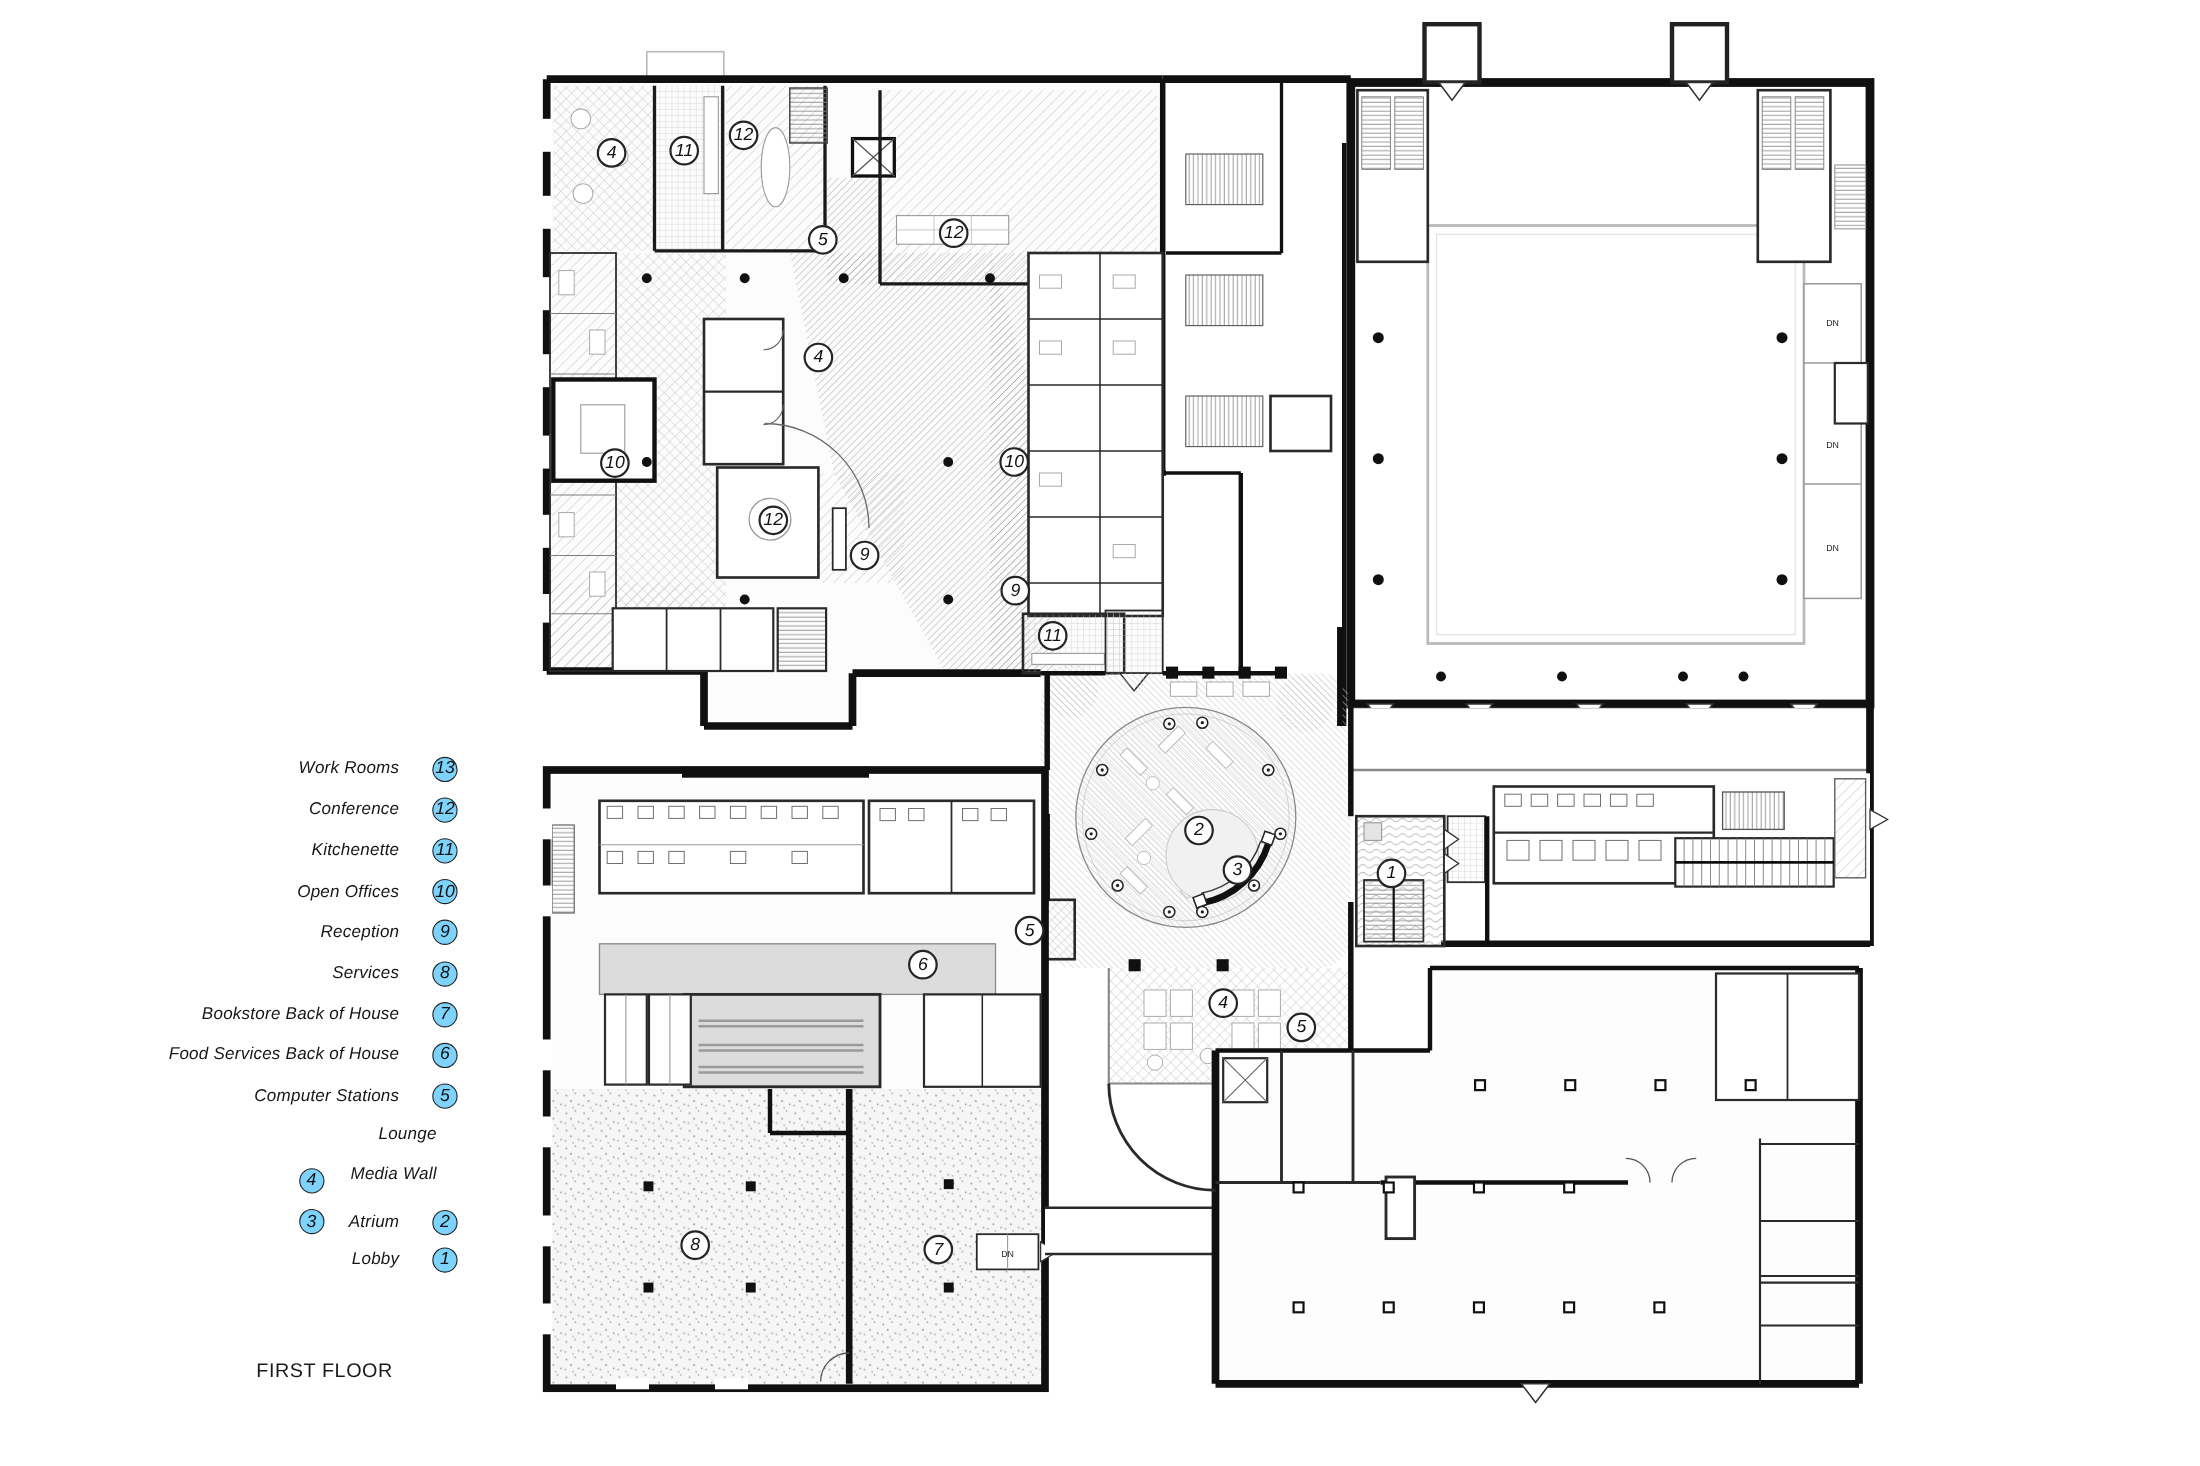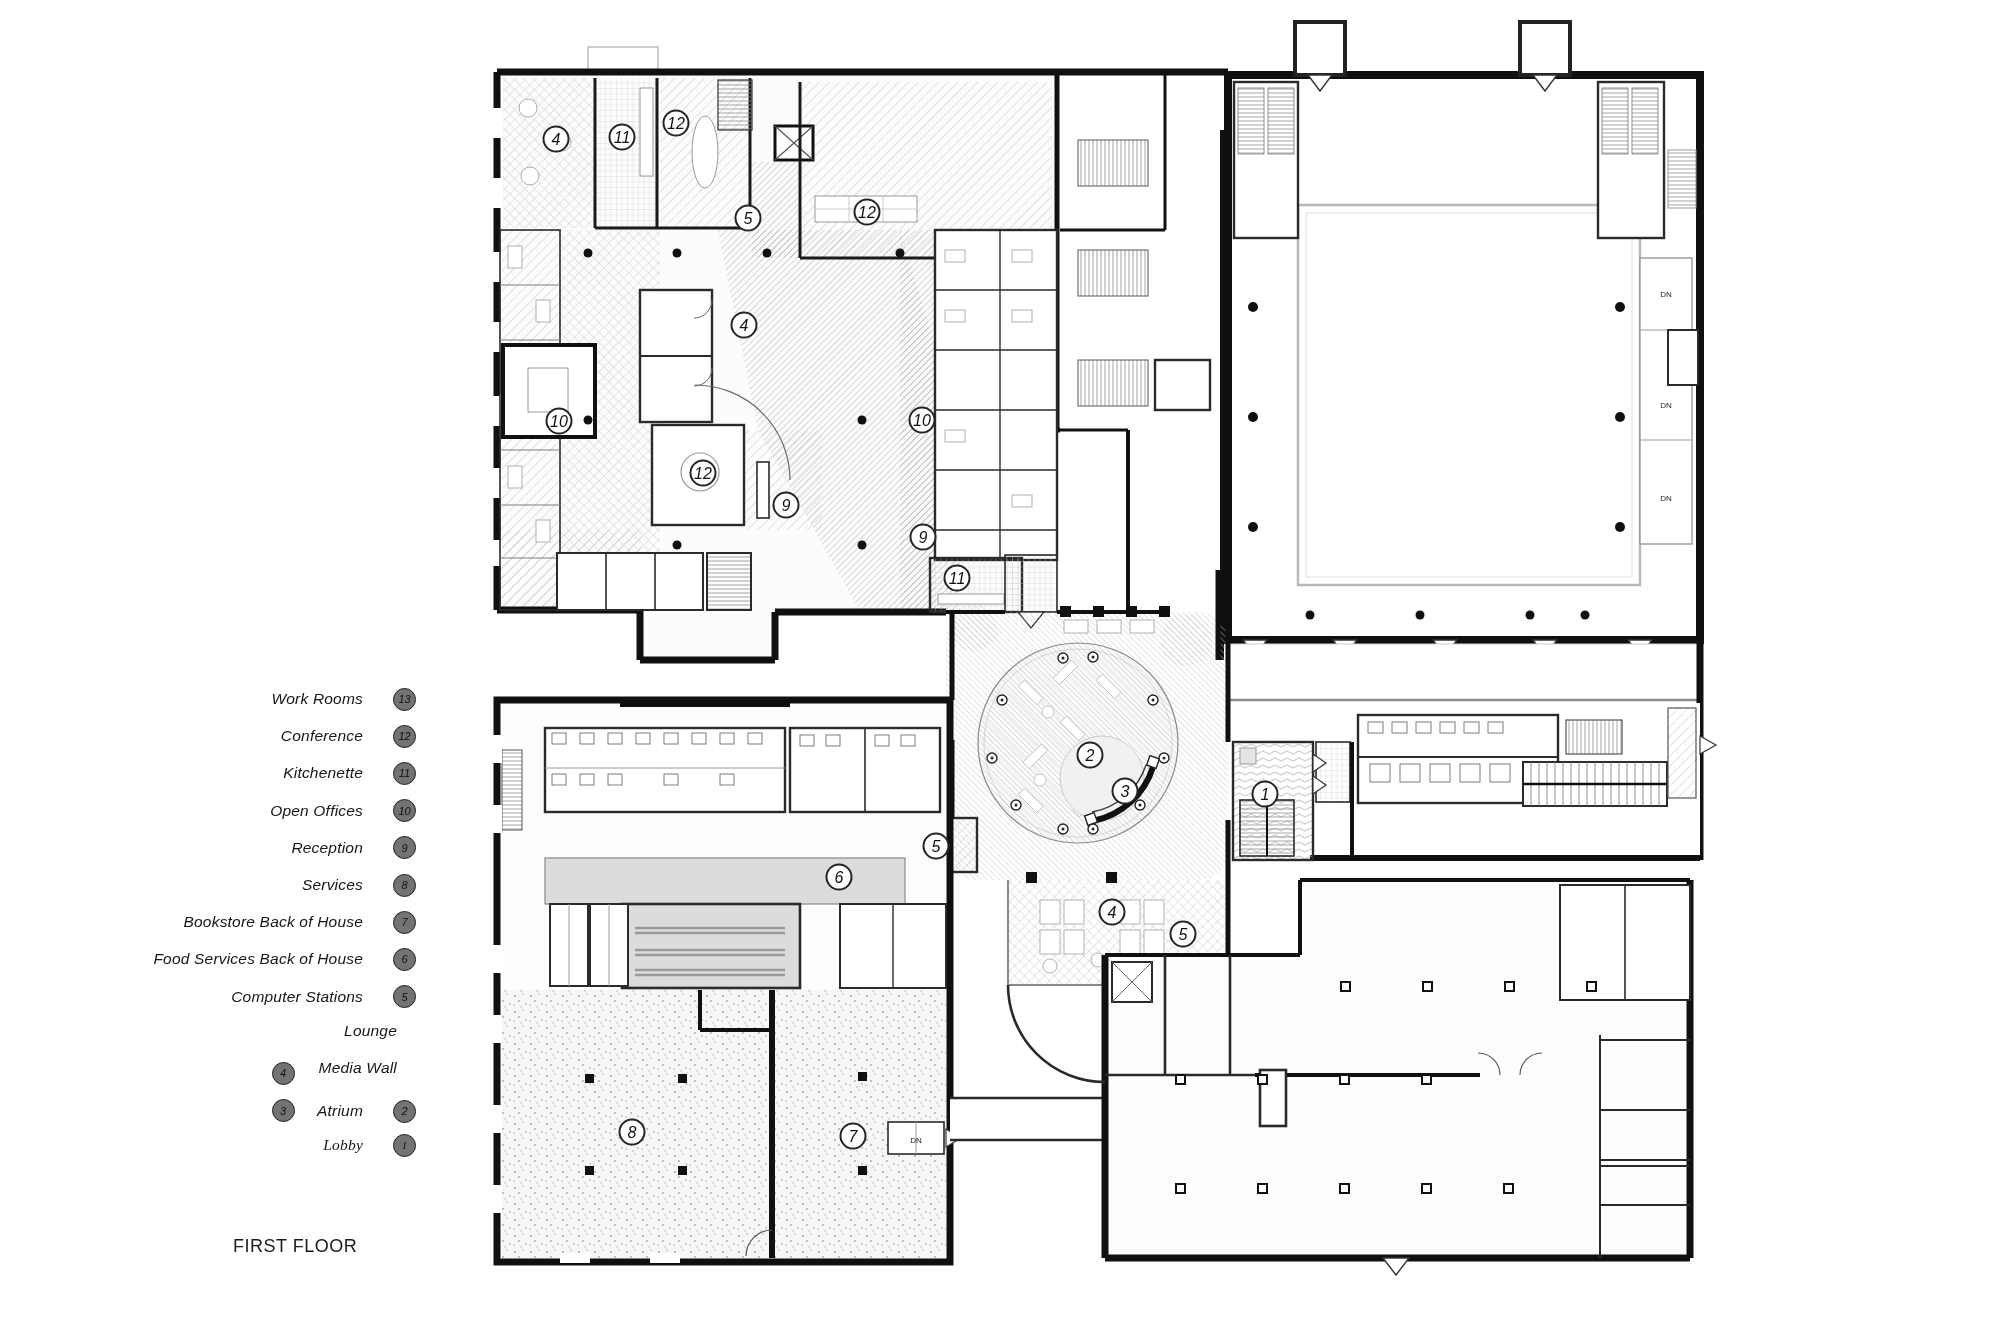--- a/index.html
+++ b/index.html
@@ -7,21 +7,21 @@
          font-family:"Liberation Sans",sans-serif;}
   #plan-svg{position:absolute;left:0;top:0;}
   .page-title{position:absolute;left:233px;top:1236px;font-size:18px;color:#1a1a1a;
               letter-spacing:.5px;font-weight:400;}
   .legend{position:absolute;left:0;top:0;}
   .legend-row{position:absolute;display:flex;align-items:center;height:24px;left:150px;width:266px;gap:22px;}
   .legend-label{width:236px;text-align:right;font-style:italic;font-size:15.5px;color:#161616;
                 padding-right:8px;white-space:nowrap;letter-spacing:.2px;}
   .legend-badge{width:23px;height:23px;border:1.7px solid #222;border-radius:50%;box-sizing:border-box;
                 display:flex;align-items:center;justify-content:center;font-style:italic;
-                font-size:11px;color:#111;background:#737373;flex:none;}
+                font-size:16px;color:#111;background:#7dd3fc;flex:none;}
   .marker{position:absolute;width:27px;height:27px;border:2px solid #242424;border-radius:50%;
           box-sizing:border-box;background:rgba(255,255,255,.96);display:flex;align-items:center;
           justify-content:center;font-style:italic;font-size:16px;color:#111;
           transform:translate(-50%,-50%);}
   .plan-text{position:absolute;font-size:8px;color:#222;transform:translate(-50%,-50%);
              font-family:"Liberation Sans",sans-serif;}
 </style>
 </head>
 <body>
 
@@ -559,21 +559,21 @@
         <span class="legend-badge">4</span>
       </div>
       <div class="legend-row" style="top: 1059px; flex-direction: column;">
         <span class="legend-label">Media Wall</span>
         <span class="legend-badge">3</span>
       </div>
       <div class="legend-row" style="top: 1057px; margin-top: 42px;">
         <span class="legend-label">Atrium</span>
         <span class="legend-badge">2</span>
       </div>
-      <div class="legend-row" style="top: 1133.4px; font-family: Liberation Serif, serif;">
+      <div class="legend-row" style="top: 1133.4px;">
         <span class="legend-label">Lobby</span>
         <span class="legend-badge">1</span>
       </div>
     </div>
 
 <div class="page-title">FIRST FLOOR</div>
 
 </div>
 
 </body></html>

